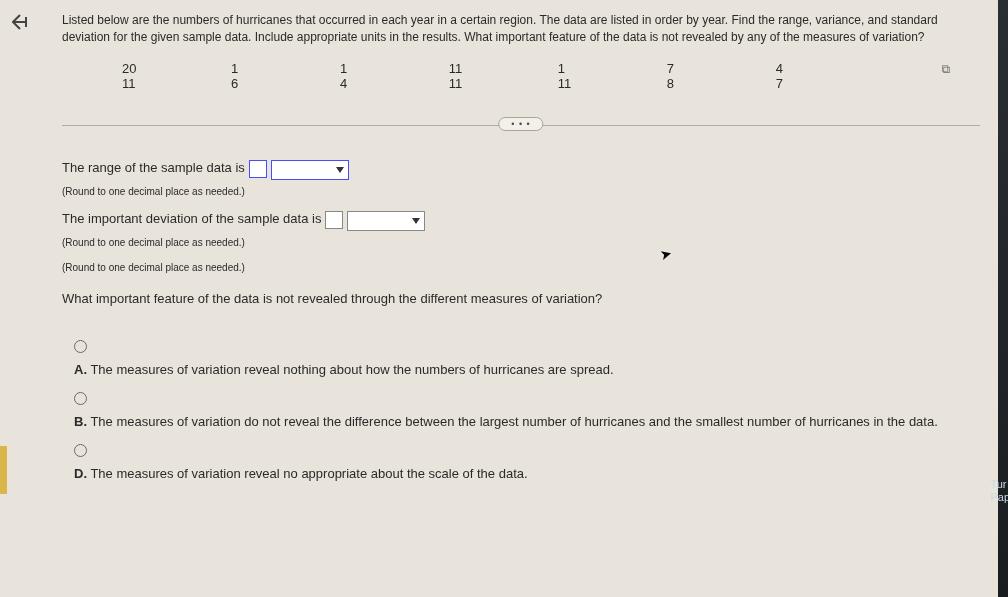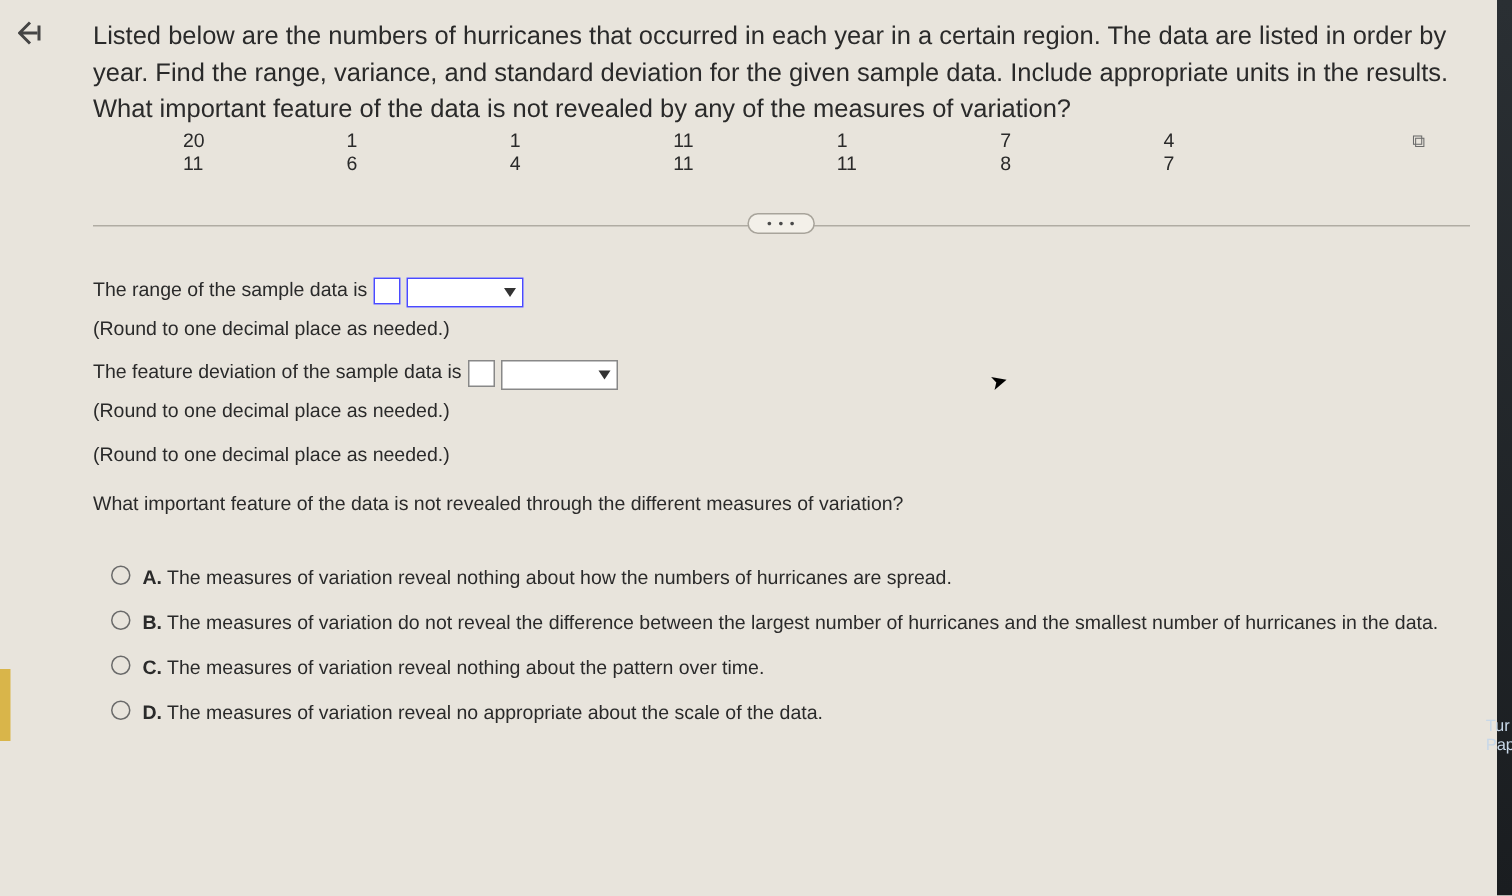--- a/index.html
+++ b/index.html
@@ -19,21 +19,22 @@
       left: 12px;
       font-size: 18px;
       color: #4a4a4a;
       cursor: pointer;
     }
     .content {
       padding: 12px 28px 12px 62px;
     }
     .question-text {
       line-height: 1.45;
-      font-size: 17px;
+      margin-bottom: 14px;
+      font-size: 12px;
     }
     .data-row {
       display: flex;
       padding-left: 60px;
       padding-right: 30px;
       justify-content: space-between;
     }
     .data-cell {
       flex: 1;
       font-size: 13px;
@@ -59,21 +60,21 @@
       border: 1px solid #a8a49b;
       border-radius: 10px;
       padding: 1px 12px;
       font-size: 9px;
       letter-spacing: 1px;
       color: #4a4a4a;
       cursor: pointer;
     }
     .section { margin-top: 34px; }
     .line { margin-bottom: 6px; display:flex; align-items:flex-start; flex-wrap:wrap; gap:4px;}
-    .round-note { font-size: 13px; margin-bottom: 14px; }
+    .round-note { font-size: 10px; margin-bottom: 14px; }
     .input-box {
       display: inline-block;
       width: 18px;
       height: 18px;
       border: 1px solid #4a4aff;
       background: #fff;
       vertical-align: middle;
     }
     .input-box.plain { border-color: #888; }
     .select-box {
@@ -94,20 +95,21 @@
       border-right: 4px solid transparent;
       border-top: 6px solid #333;
     }
     .mc-question { margin-top: 18px; margin-bottom: 27px; }
     .option {
       display: flex;
       align-items: flex-start;
       gap: 8px;
       padding: 6px 0 6px 12px;
       line-height: 1.4;
+      flex-direction: column;
     }
     .radio {
       width: 13px; height: 13px;
       border: 1.5px solid #6a6a6a;
       border-radius: 50%;
       flex-shrink: 0;
       margin-top: 1px;
     }
     .opt-letter { font-weight: bold; }
     .cursor {
@@ -189,21 +191,21 @@
     <div class="line">
       <span>The range of the sample data is</span>
       <span class="input-box"></span>
       <span class="select-box">
           <span class="tri"></span>
         </span>
     </div>
     <div class="round-note">(Round to one decimal place as needed.)</div>
 
     <div class="line">
-      <span>The feature deviation of the sample data is</span>
+      <span>The important deviation of the sample data is</span>
       <span class="input-box plain"></span>
       <span class="select-box plain">
           <span class="tri"></span>
         </span>
     </div>
     <div class="round-note">(Round to one decimal place as needed.)</div>
 
     <div class="round-note">(Round to one decimal place as needed.)</div>
 
     <div class="mc-question">What important feature of the data is not revealed through the different measures of variation?</div>
@@ -211,22 +213,18 @@
     <div class="option">
       <div class="radio"></div>
       <div><span class="opt-letter">A.</span> <span>The measures of variation reveal nothing about how the numbers of hurricanes are spread.</span></div>
     </div>
     <div class="option">
       <div class="radio"></div>
       <div><span class="opt-letter">B.</span> <span>The measures of variation do not reveal the difference between the largest number of hurricanes and the smallest number of hurricanes in the data.</span></div>
     </div>
     <div class="option">
       <div class="radio"></div>
-      <div><span class="opt-letter">C.</span> <span>The measures of variation reveal nothing about the pattern over time.</span></div>
-    </div>
-    <div class="option">
-      <div class="radio"></div>
       <div><span class="opt-letter">D.</span> <span>The measures of variation reveal no appropriate about the scale of the data.</span></div>
     </div>
   </div>
 </div>
 
 <div class="cursor">➤</div>
 
 </body></html>

